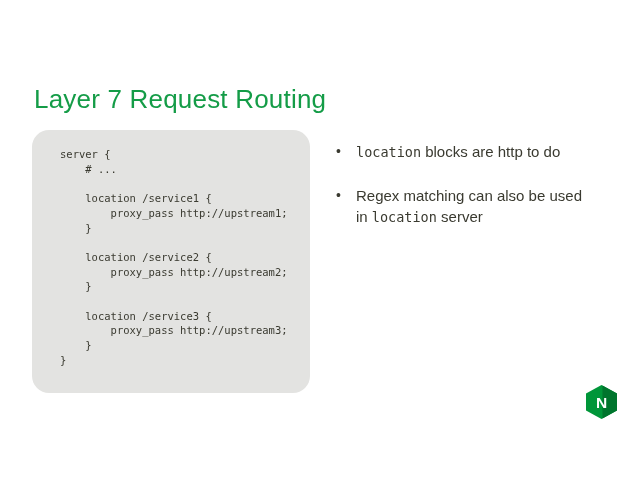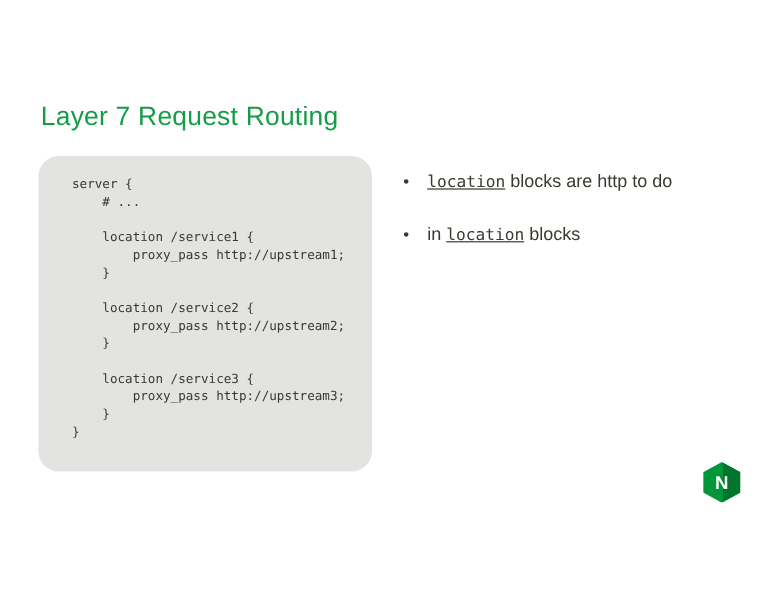--- a/index.html
+++ b/index.html
@@ -13,21 +13,21 @@
     width: 638px;
     height: 493px;
     background: #ffffff;
     overflow: hidden;
   }
   .title {
     position: absolute;
     left: 34px;
     top: 84px;
     margin: 0;
-    font-size: 22px;
+    font-size: 26px;
     font-weight: normal;
     letter-spacing: 0.2px;
   }
   .code-block {
     position: absolute;
     left: 32px;
     top: 130px;
     width: 278px;
     height: 263px;
     border-radius: 17px;
@@ -58,21 +58,20 @@
     line-height: 21.5px;
   }
   .bullet .marker {
     width: 20px;
     flex: 0 0 20px;
     font-size: 14px;
   }
   .bullet .mono {
     font-family: "DejaVu Sans Mono", monospace;
     font-size: 13.5px;
-    text-decoration: underline;
   }
   .logo {
     position: absolute;
     left: 586px;
     top: 385px;
     width: 31px;
     height: 34px;
   }
 </style>
 </head>
@@ -103,21 +102,22 @@
   <ul class="bullets" id="bullet-list">
       <li class="bullet">
         <span class="marker">•</span>
         <div class="bullet-text">
           <div class="line"><span class="mono">location</span><span> blocks are http to do</span></div>
         </div>
       </li>
       <li class="bullet">
         <span class="marker">•</span>
         <div class="bullet-text">
-          <div class="line"><span>in </span><span class="mono">location</span><span> blocks</span></div>
+          <div class="line"><span>Regex matching can also be used</span></div>
+          <div class="line"><span>in </span><span class="mono">location</span><span> server</span></div>
         </div>
       </li>
     </ul>
 
   <div class="logo">
     <svg width="31" height="34" viewBox="0 0 32 35">
       <polygon points="16,0 32,8.75 32,26.25 16,35 0,26.25 0,8.75" fill="#009639"></polygon>
       <polygon points="17,0.55 32,8.75 32,26.25 17,34.45" fill="#00752d"></polygon>
       <text x="16" y="23.5" text-anchor="middle" font-family="Liberation Sans, sans-serif" font-weight="bold" font-size="16" fill="#ffffff">N</text>
     </svg>

